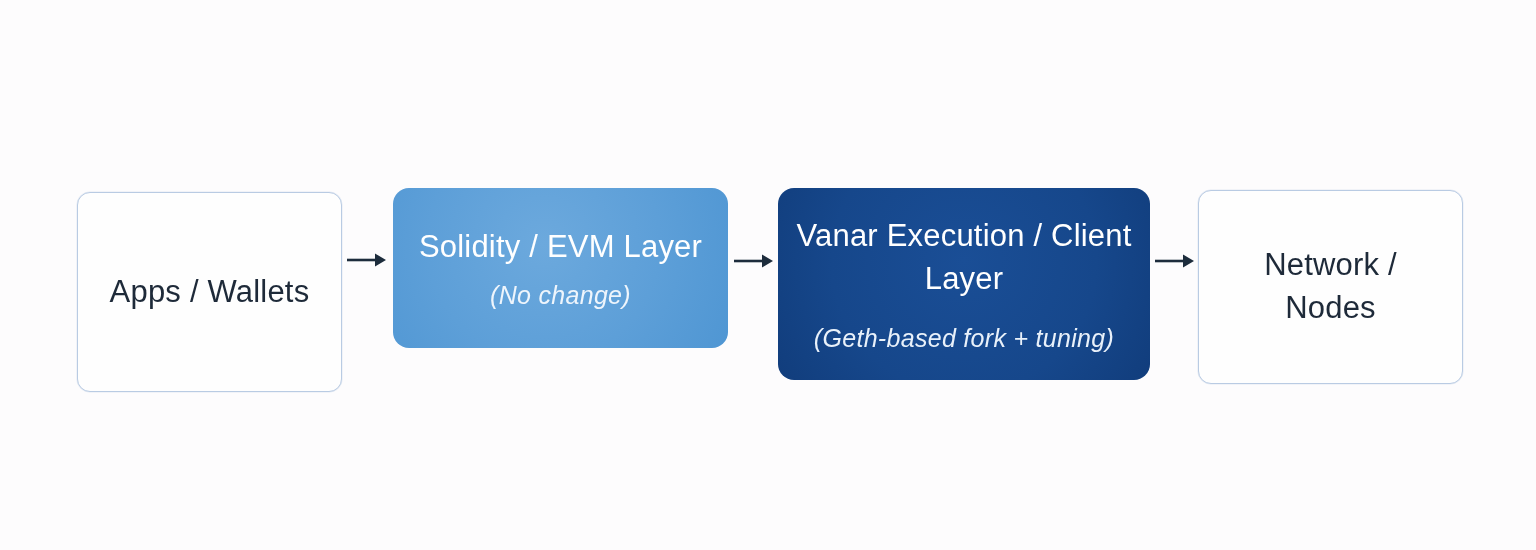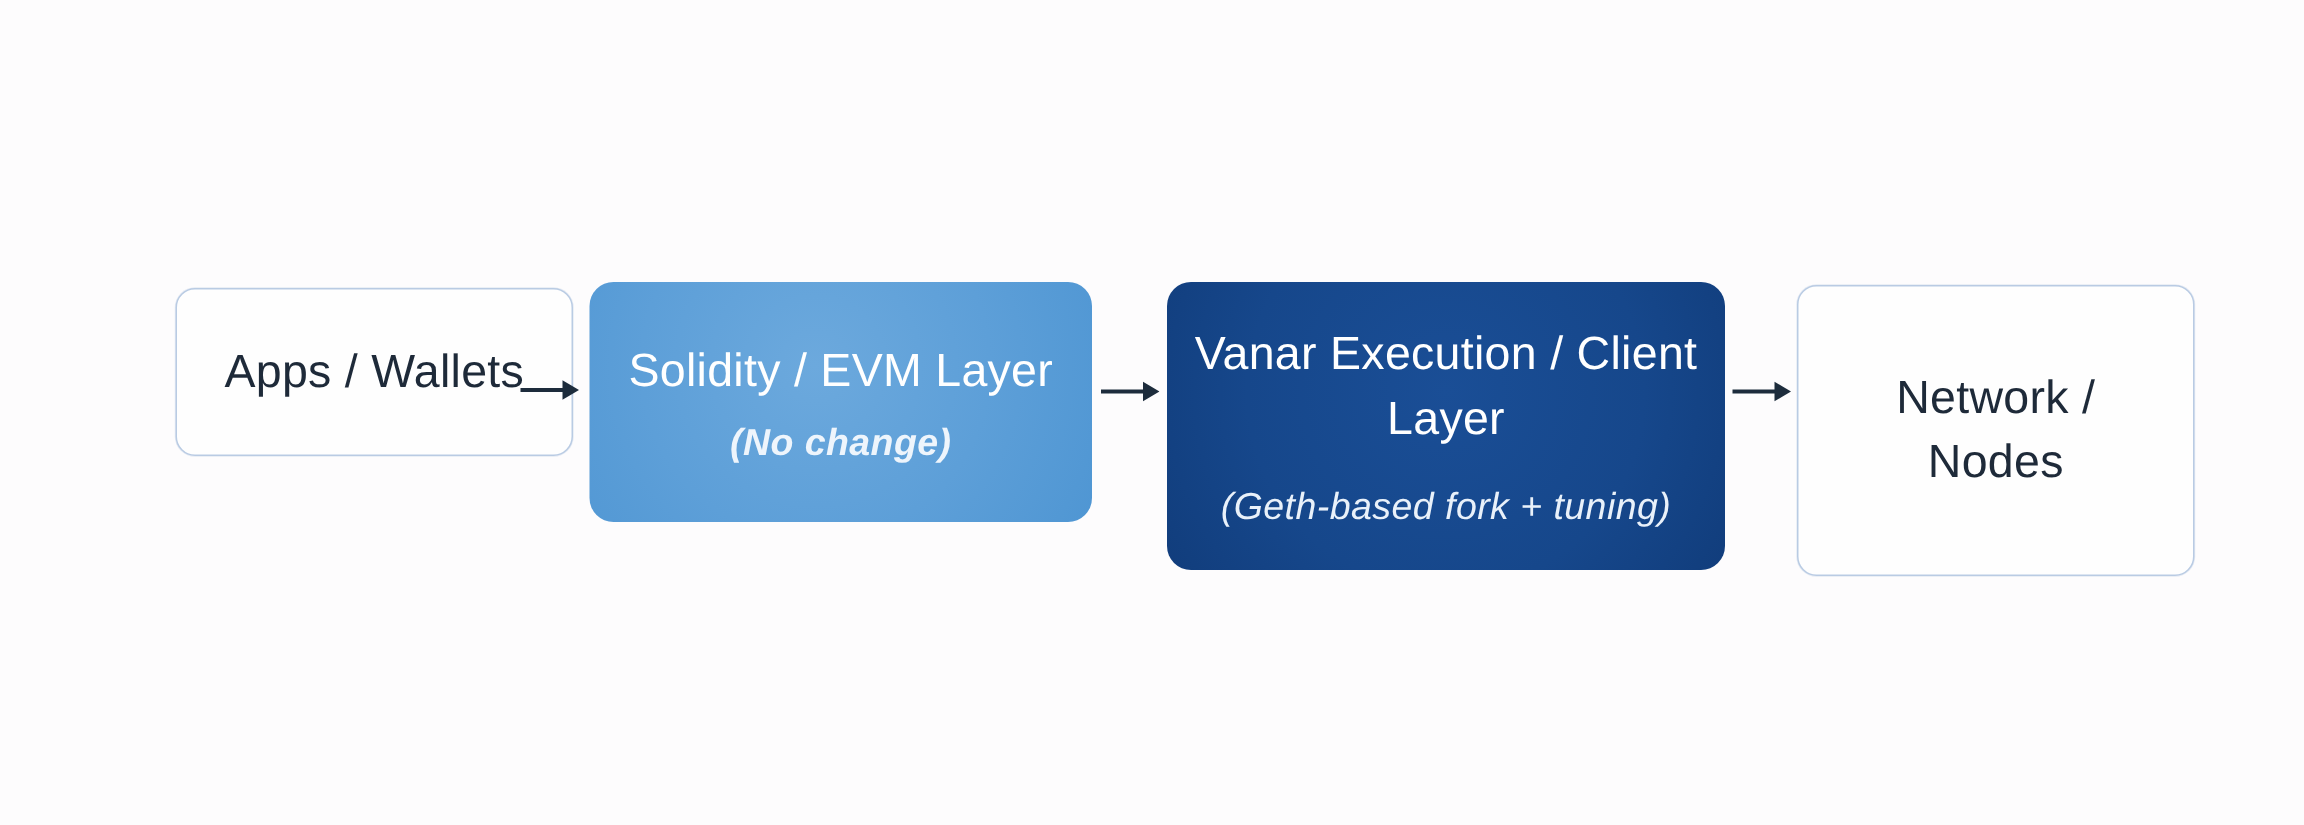--- a/index.html
+++ b/index.html
@@ -46,33 +46,33 @@
     box-shadow: 0 0 0 0.5px rgba(185,203,227,0.35);
   }
   .node.outline .title { font-weight: 400; }
 
   
   .node.light-blue {
     background: radial-gradient(circle at 45% 35%, #6ca9dd 0%, #5d9fd8 55%, #4f96d3 100%);
     border-radius: 16px;
     color: #ffffff;
   }
-  .node.light-blue .subtitle { color: #eef5fc; font-weight: bold; }
+  .node.light-blue .subtitle { color: #eef5fc; }
 
   
   .node.dark-blue {
     background: radial-gradient(circle at 50% 38%, #1a4e96 0%, #16478b 60%, #113d7c 100%);
     border-radius: 16px;
     color: #ffffff;
     gap: 24px;
   }
   .node.dark-blue .subtitle { color: #e9f1fa; text-align: center; }
 
   
-  .node.n1 { left: 77px;   top: 192px; width: 265px; height: 112px; margin-left: 40px; }
+  .node.n1 { left: 77px;   top: 192px; width: 265px; height: 200px; }
   .node.n2 { left: 393px;  top: 188px; width: 335px; height: 160px; }
   .node.n3 { left: 778px;  top: 188px; width: 372px; height: 192px; padding: 0 14px; }
   .node.n4 { left: 1198px; top: 190px; width: 265px; height: 194px; }
 
   .arrow {
     position: absolute;
     width: 40px;
     height: 18px;
   }
   .arrow.a1 { left: 346px;  top: 251px; }

